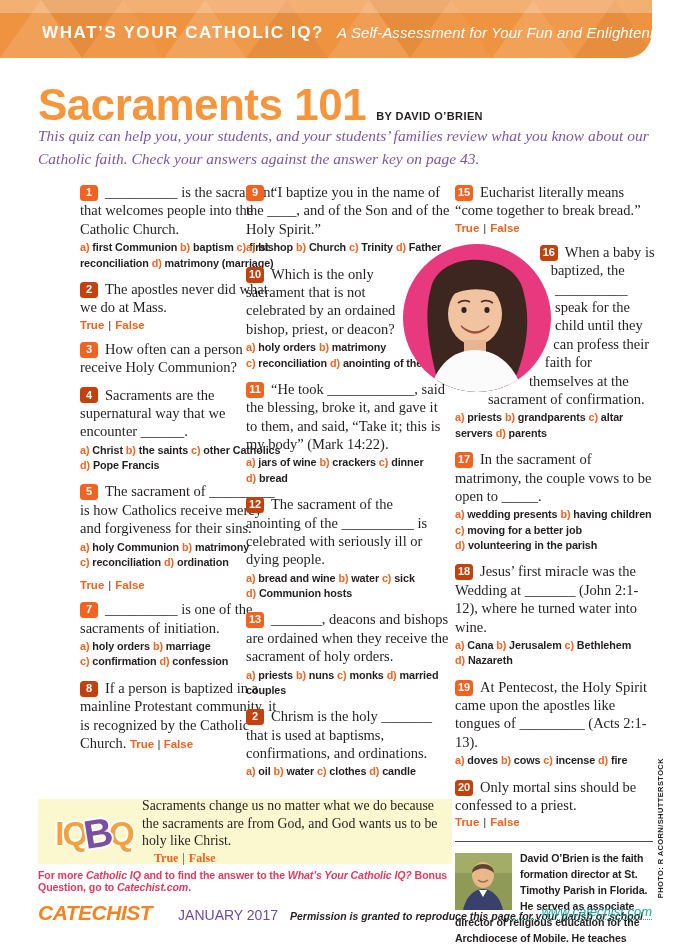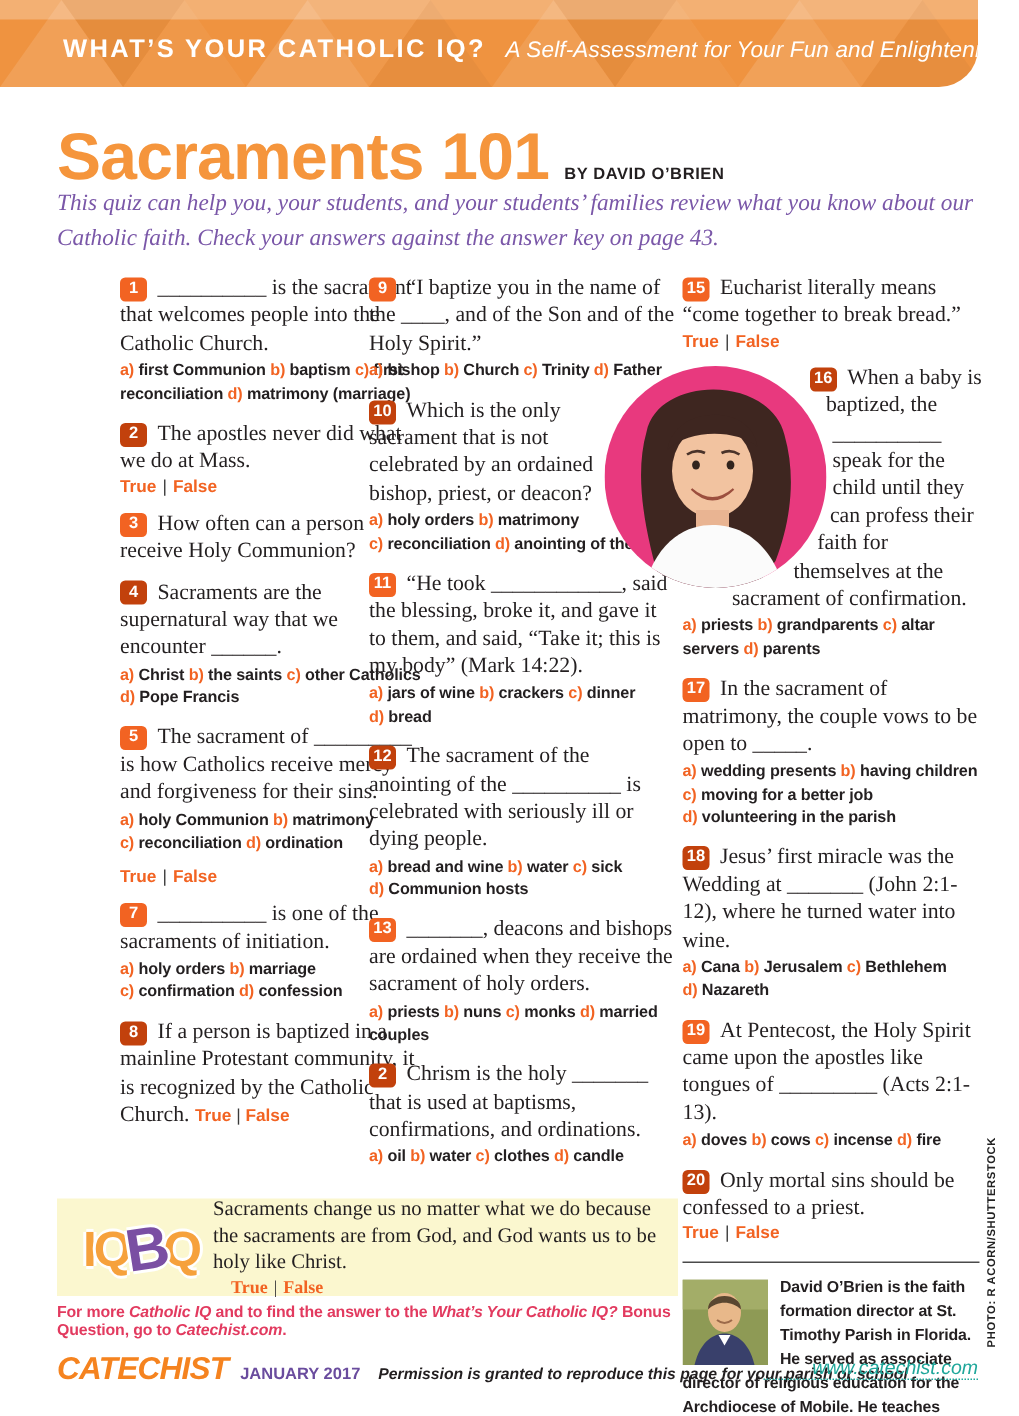--- a/index.html
+++ b/index.html
@@ -69,21 +69,21 @@
                 line-height:1.28; color:#231f20; }
   .bonus-body .tf { margin-left:12px; margin-top:1px; font-size:12px; }
 
   .promo { position:absolute; left:38px; top:869px; width:425px; font-size:10.6px;
            font-weight:700; letter-spacing:-0.1px; color:#e23a5f; }
   .promo i { font-style:italic; }
 
   
   .footer { position:absolute; left:38px; top:901px; width:614px; }
   .brand { color:#f5831f; font-size:21px; font-weight:800; letter-spacing:-0.5px;font-style:italic; }
-  .issue { color:#6a4c9e; font-size:11px; font-weight:700; margin-left:8px; }
+  .issue { color:#6a4c9e; font-size:14px; font-weight:400; margin-left:26px; }
   .permission { color:#231f20; font-size:10.5px; font-weight:700; font-style:italic; margin-left:12px; }
   .site-link { position:absolute; right:0; top:3px; color:#1fa79b; font-style:italic;
                font-size:13px; text-decoration:none; border-bottom:1.5px dotted #1fa79b;padding-left:32px; }
 </style>
 </head>
 <body>
 
 <div class="banner">
   <svg width="652" height="58" viewBox="0 0 652 58">
     <rect width="652" height="58" fill="#ef9340"></rect>

